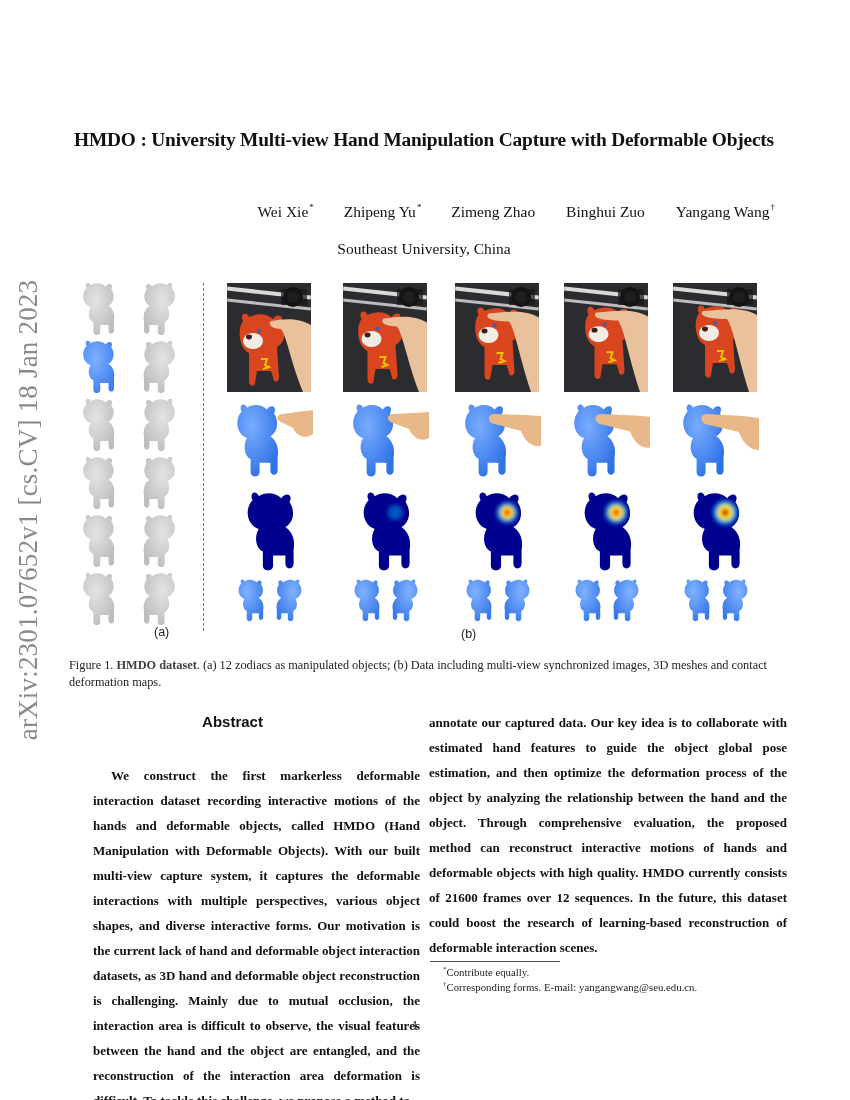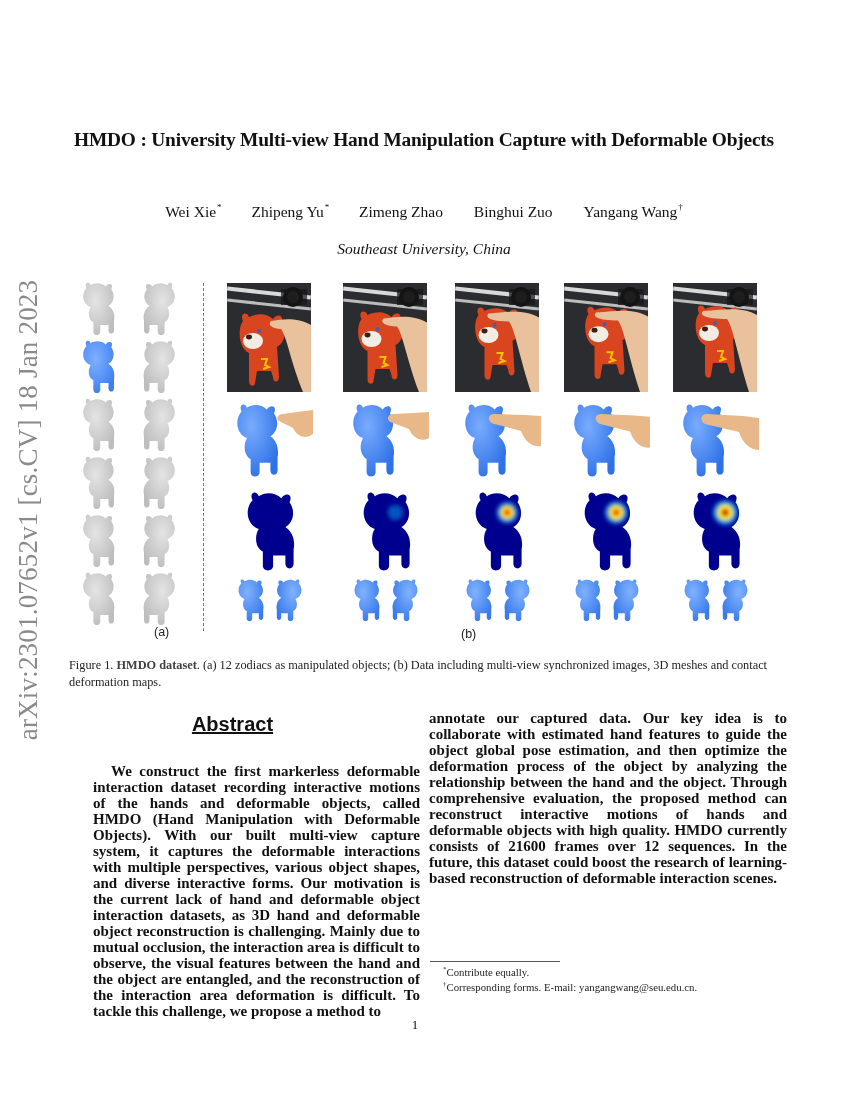--- a/index.html
+++ b/index.html
@@ -5,42 +5,42 @@
   html, body { margin:0; padding:0; background:#ffffff; }
   body { width:850px; height:1100px; position:relative; overflow:hidden; font-family:"Liberation Serif", serif; color:#111; }
   .abs { position:absolute; }
 
   
   .arxiv-stamp { position:absolute; left:8px; top:295px; width:40px; height:430px; }
   .arxiv-stamp span { position:absolute; left:50%; top:50%; white-space:nowrap; transform:translate(-50%,-50%) rotate(-90deg);
     font-family:"Liberation Serif", serif; font-size:27px; color:#8a8a8a; letter-spacing:0.2px; }
 
   .title { left:60px; width:728px; top:127px; text-align:center; font-weight:bold; font-size:19.4px; line-height:26px; letter-spacing:-0.2px; }
-  .authors { left:60px; width:728px; top:202px; text-align:center; font-size:15.5px; }
+  .authors { left:60px; width:728px; top:202px; text-align:right; font-size:15.5px; }
   .authors .author { display:inline-block; margin:0 13px; }
   .authors sup { font-size:9px; vertical-align:7px; margin-left:1px; }
-  .affiliation { left:60px; width:728px; top:240px; text-align:center; font-size:15.5px;font-style:italic; }
+  .affiliation { left:60px; width:728px; top:240px; text-align:center; font-size:15.5px; }
 
   
   .figure { left:60px; top:278px; width:720px; height:365px; }
   .obj-grid { position:absolute; left:10px; top:3px; width:120px; }
   .obj-cell { position:absolute; width:55px; height:55px; }
   .dashed { position:absolute; left:143px; top:5px; width:0; height:348px; border-left:1.5px dashed #777; }
   .sub-label { position:absolute; font-family:"Liberation Sans", sans-serif; font-size:12.5px; color:#222; }
 
   .photo { position:absolute; width:84px; height:109px; overflow:hidden; background:#2a2a2d; }
   .photo svg, .mesh svg, .heat svg, .mini svg, .obj-cell svg { display:block; }
 
   .caption { left:69px; width:715px; top:657px; font-size:12.3px; line-height:17px; color:#222; }
   .caption b { color:#404040; }
 
-  .col { font-weight:bold; font-size:15px; line-height:16px; text-align:justify; }
+  .col { font-weight:bold; font-size:13px; line-height:25px; text-align:justify; }
   .col-left { left:69px; width:327px; top:763px; }
   .col-right { left:429px; width:358px; top:710px; }
-  .abstract-head { left:69px; width:327px; top:713px; text-align:center; font-family:"Liberation Sans", sans-serif; font-weight:bold; font-size:20px;text-decoration:underline; }
+  .abstract-head { left:69px; width:327px; top:713px; text-align:center; font-family:"Liberation Sans", sans-serif; font-weight:bold; font-size:15px; }
   .indent { text-indent:18px;margin-left:24px; }
   .keywords { margin-top:15px; font-style:italic; text-indent:18px; }
   .fn-rule { left:430px; top:961px; width:130px; height:0; border-top:1px solid #555; }
   .footnote { left:429px; font-size:10.8px; color:#222;text-align:right; }
   .page-num { left:400px; width:30px; top:1017px; text-align:center; font-size:13px; }
 </style>
 </head>
 <body>
 
 <div class="arxiv-stamp">

